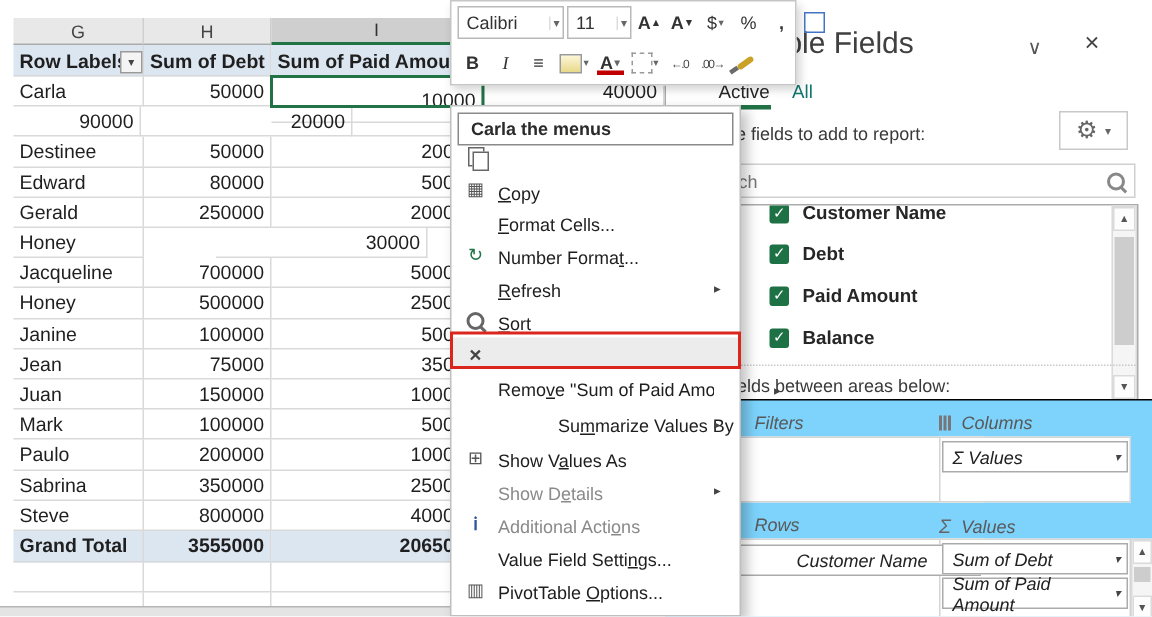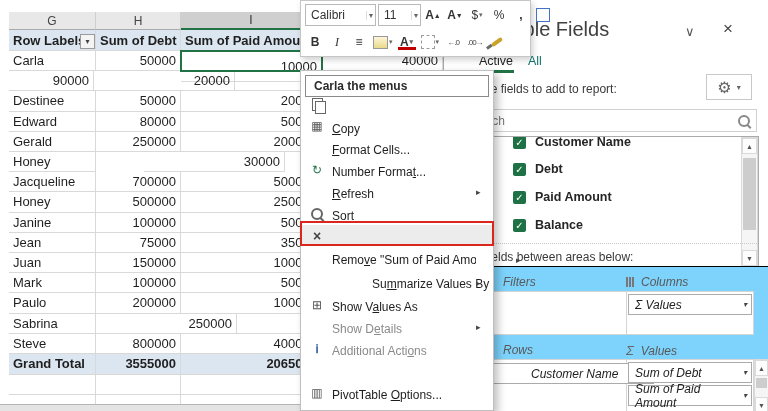--- a/index.html
+++ b/index.html
@@ -185,20 +185,21 @@
         <div class="scell num" style="width: 121px; height: 20.2px;"></div>
       </div>
       <div class="srow " style="top: 293.4px; height: 20.2px;">
         <div class="scell txt" style="width: 87px; height: 20.2px;">Paulo</div>
         <div class="scell num" style="width: 85px; height: 20.2px;">200000</div>
         <div class="scell num" style="width: 141px; height: 20.2px;">100000</div>
         <div class="scell num" style="width: 121px; height: 20.2px;"></div>
       </div>
       <div class="srow " style="top: 313.6px; height: 20.2px;">
         <div class="scell txt" style="width: 87px; height: 20.2px;">Sabrina</div>
+        <div class="scell num" style="width: 85px; height: 20.2px;">350000</div>
         <div class="scell num" style="width: 141px; height: 20.2px;">250000</div>
         <div class="scell num" style="width: 121px; height: 20.2px;"></div>
       </div>
       <div class="srow " style="top: 333.8px; height: 20.2px;">
         <div class="scell txt" style="width: 87px; height: 20.2px;">Steve</div>
         <div class="scell num" style="width: 85px; height: 20.2px;">800000</div>
         <div class="scell num" style="width: 141px; height: 20.2px;">400000</div>
         <div class="scell num" style="width: 121px; height: 20.2px;"></div>
       </div>
       <div class="srow " style="top: 354px; height: 20.5px;">
@@ -346,20 +347,21 @@
           <div class="mi-label">Show D<u>e</u>tails</div>
           <div class="mi-arrow"></div>
         </div>
         <div class="menu-item disabled" style="top: 245px;">
           <div class="mi-icon"></div>
           <div class="mi-label">Additional Acti<u>o</u>ns</div>
           <div class="mi-arrow">▸</div>
         </div>
         <div class="menu-item" style="top: 267px;">
           <div class="mi-icon blue-i">ℹ</div>
+          <div class="mi-label">Value Field Setti<u>n</u>gs...</div>
           <div class="mi-arrow"></div>
         </div>
         <div class="menu-item" style="top: 289px;">
           <div class="mi-icon"></div>
           <div class="mi-label">PivotTable <u>O</u>ptions...</div>
           <div class="mi-arrow"></div>
         </div>
         <div class="menu-item" style="top: 311px;">
           <div class="mi-icon">▥</div>
           <div class="mi-label">Hide Fiel<u>d</u> List</div>

